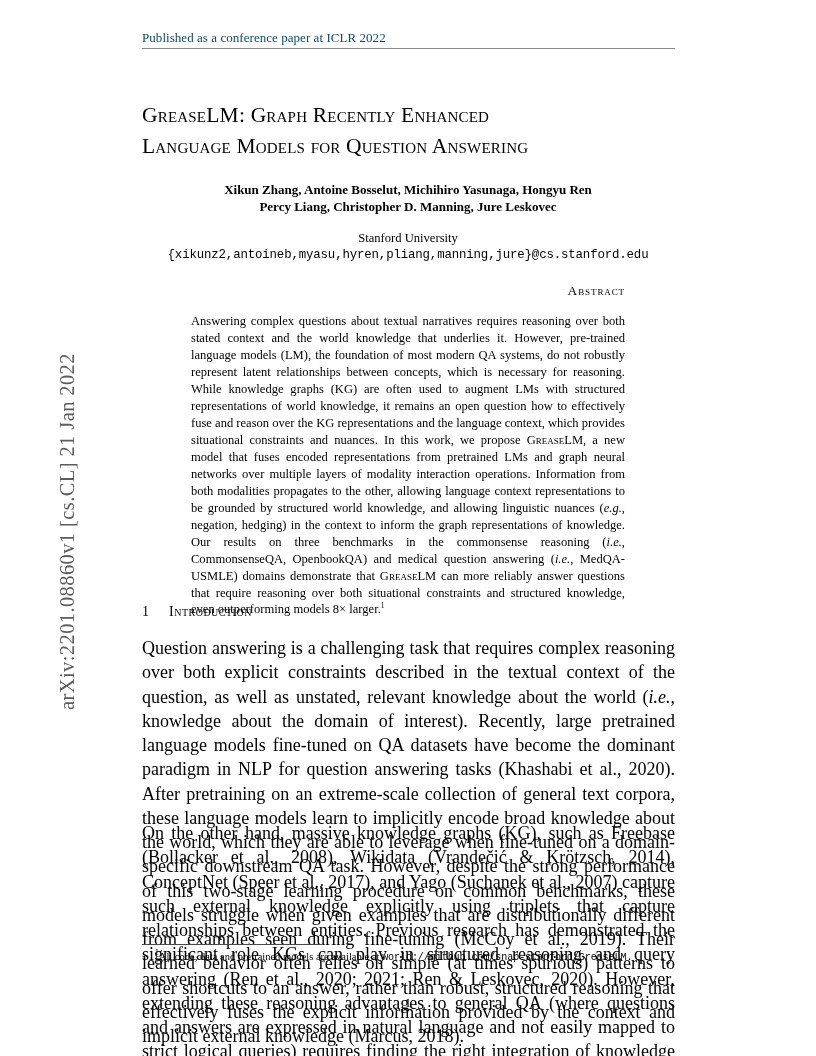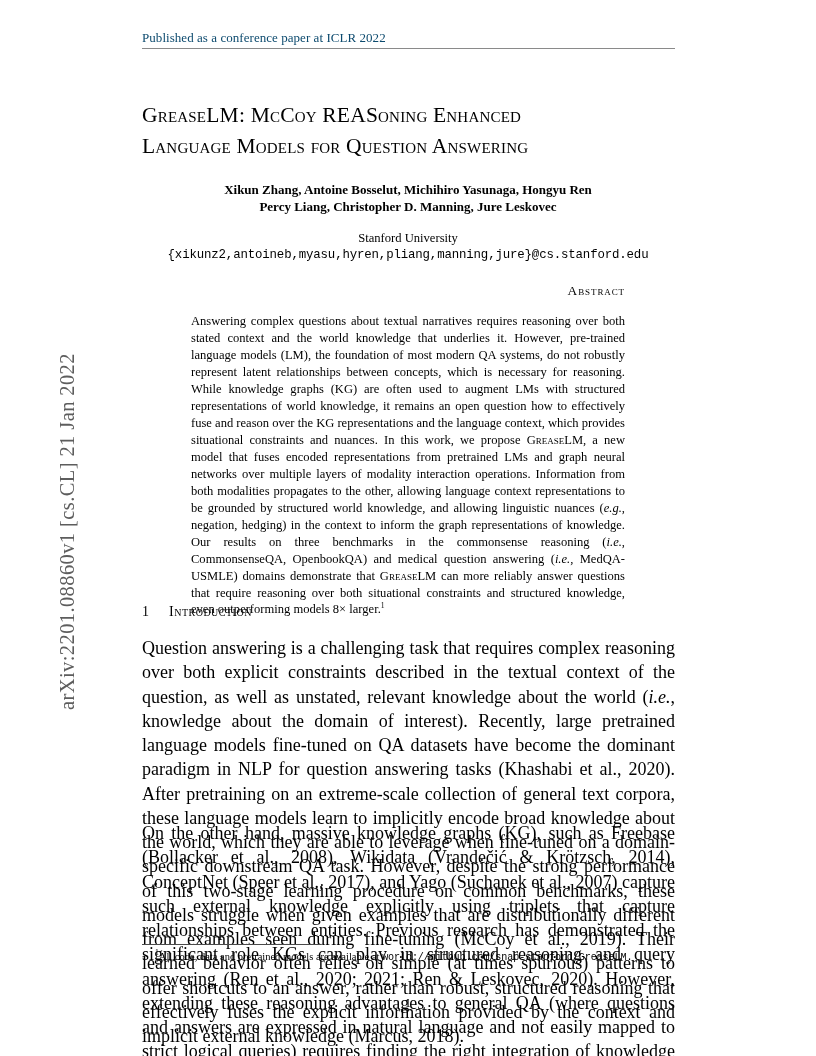--- a/index.html
+++ b/index.html
@@ -202,21 +202,21 @@
 <div class="page">
 
   <div class="arxiv-stamp">arXiv:2201.08860v1  [cs.CL]  21 Jan 2022</div>
 
   <div class="header">
     <div class="header-text">Published as a conference paper at ICLR 2022</div>
     <hr class="header-rule">
   </div>
 
   <div class="title-block">
-    <div class="title-line">GreaseLM: McCoy REASoning Enhanced</div>
+    <div class="title-line">GreaseLM: Graph Recently Enhanced</div>
     <div class="title-line">Language Models for Question Answering</div>
   </div>
 
   <div class="authors">
     <div class="author-line">Xikun Zhang, Antoine Bosselut, Michihiro Yasunaga, Hongyu Ren</div>
     <div class="author-line">Percy Liang, Christopher D. Manning, Jure Leskovec</div>
     <div class="affiliation">Stanford University</div>
     <div class="emails">{xikunz2,antoineb,myasu,hyren,pliang,manning,jure}@cs.stanford.edu</div>
   </div>
 

